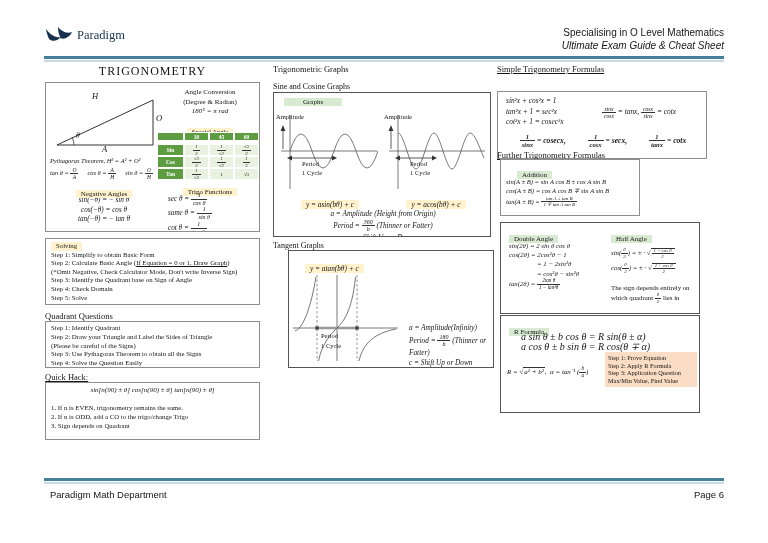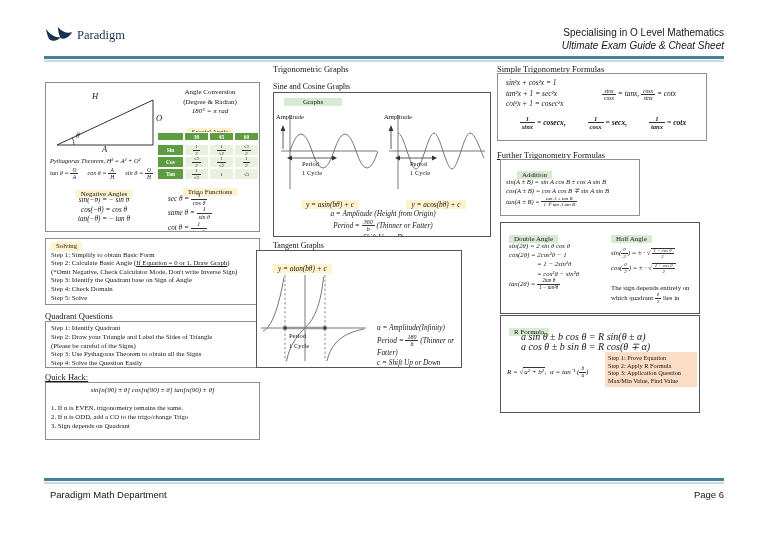--- a/index.html
+++ b/index.html
@@ -42,20 +42,21 @@
     </svg>
     <span class="b" style="font-size:12.5px;color:#16324F">Paradigm</span>
   </div>
   <div class="abs sans" style="right:44px;top:26px;text-align:right;font-size:10px;line-height:13px">
     <div>Specialising in O Level Mathematics</div>
     <div class="i">Ultimate Exam Guide &amp; Cheat Sheet</div>
   </div>
   <div class="rule" style="left:44px;top:56px;width:680px"></div>
   <div class="rule2" style="left:44px;top:60px;width:680px"></div>
 
+  <div class="abs b ctr" style="left:45px;top:64px;width:215px;font-size:12px;letter-spacing:1px">TRIGONOMETRY</div>
 
   <div class="box" style="left:45px;top:82px;width:215px;height:150px">
 
     <div class="abs" style="left:4px;top:4px;width:112px;height:66px">
       <svg width="112" height="66" viewBox="0 0 112 66">
         <polygon points="7,58 103,58 103,13" fill="none" stroke="#333" stroke-width="1"></polygon>
         <path d="M24,58 A17,17 0 0 0 22,50" fill="none" stroke="#333" stroke-width="0.8"></path>
       </svg>
       <span class="lbl i" style="left:42px;top:4px;font-size:8.5px">H</span>
       <span class="lbl i" style="left:106px;top:26px;font-size:8.5px">O</span>
@@ -235,21 +236,21 @@
       <div>a = Amplitude (Height from Origin)</div>
       <div><span>Period =</span>
         <span class="frac" style="font-size:6px"><span class="fn">360</span><span class="fd">b</span></span>
         <span>(Thinner or Fatter)</span></div>
       <div>c = Shift Up or Down</div>
     </div>
   </div>
 
   <div class="abs b" style="left:273px;top:241px;font-size:8px">Tangent Graphs</div>
 
-  <div class="box dark" style="left:256px;top:250px;width:206px;height:118px">
+  <div class="box dark" style="left:288px;top:250px;width:206px;height:118px">
     <div class="abs" style="left:16px;top:6px"><span class="hl-y i" style="font-size:7.3px">y = atan(bθ) + c</span></div>
     <div class="abs" style="left:2px;top:20px;width:110px;height:94px">
       <svg width="110" height="94" viewBox="0 0 110 94">
         <line x1="2" y1="57" x2="107" y2="57" stroke="#555" stroke-width="0.8"></line>
         <line x1="46" y1="4" x2="46" y2="90" stroke="#555" stroke-width="0.8"></line>
         <line x1="26" y1="4" x2="26" y2="90" stroke="#777" stroke-width="0.8" stroke-dasharray="2.5,2"></line>
         <line x1="66" y1="4" x2="66" y2="90" stroke="#777" stroke-width="0.8" stroke-dasharray="2.5,2"></line>
         <line x1="26" y1="57" x2="66" y2="57" stroke="#999" stroke-width="2.6"></line>
         <rect x="24.3" y="55.3" width="3.4" height="3.4" fill="#444"></rect>
         <rect x="64.3" y="55.3" width="3.4" height="3.4" fill="#444"></rect>
@@ -264,21 +265,21 @@
       <div>a = Amplitude(Infinity)</div>
       <div><span>Period =</span>
         <span class="frac" style="font-size:6px"><span class="fn">180</span><span class="fd">b</span></span>
         <span>(Thinner or Fatter)</span></div>
       <div>c = Shift Up or Down</div>
     </div>
   </div>
 
   <div class="abs b u" style="left:497px;top:64px;font-size:8.5px">Simple Trigonometry Formulas</div>
 
-  <div class="box" style="left:497px;top:73px;width:210px;height:68px">
+  <div class="box" style="left:497px;top:91px;width:210px;height:68px">
     <div class="abs i" style="left:8px;top:4px;font-size:7.4px;line-height:10.5px">
       <div>sin²x + cos²x = 1</div>
       <div>tan²x + 1 = sec²x</div>
       <div>cot²x + 1 = cosec²x</div>
     </div>
     <div class="abs i" style="left:104px;top:14px;font-size:7.4px">
       <span class="frac" style="font-size:5.6px"><span class="fn">sinx</span><span class="fd">cosx</span></span>
       <span>= tanx,</span>
       <span class="frac" style="font-size:5.6px"><span class="fn">cosx</span><span class="fd">sinx</span></span>
       <span>= cotx</span>

